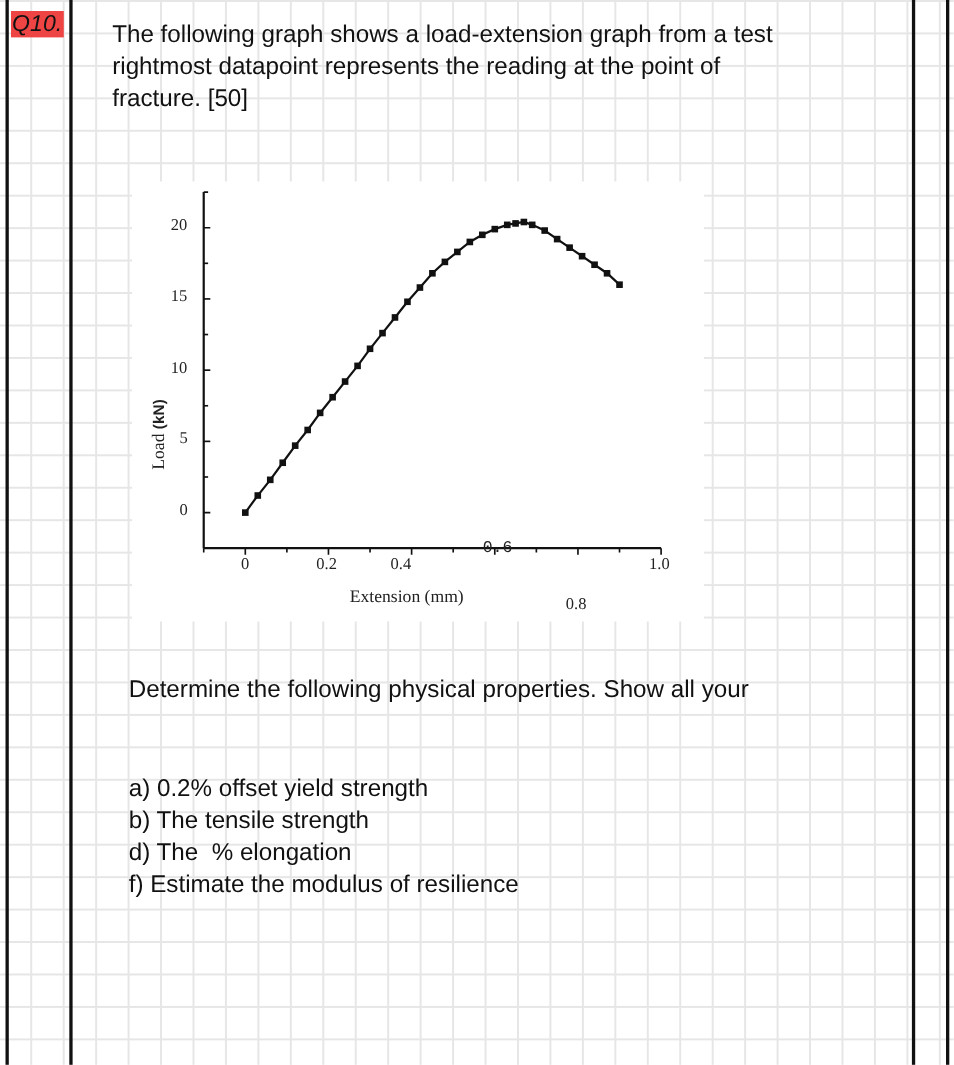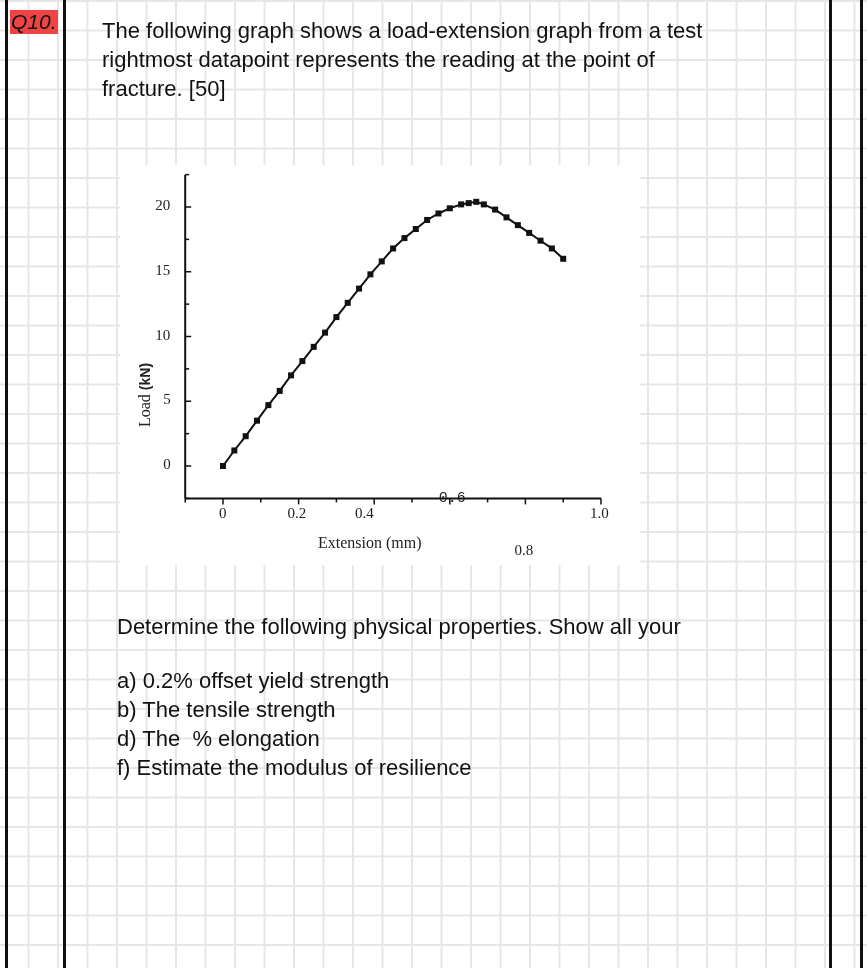--- a/index.html
+++ b/index.html
@@ -18,21 +18,21 @@
   .qnum { position: absolute; left: 10px; top: 10px; font-size: 21px; color: #111; background: #ef4444; padding: 0 1px; font-style: italic; }
   .text-block { position: absolute; font-size: 22px; line-height: 29px; color: #111; }
   .text-block p { margin: 0; }
   .chart { position: absolute; left: 120px; top: 165px; width: 520px; height: 400px; background: #fff; }
   .chart svg { position: absolute; left: 0; top: 0; }
   .tick-label { position: absolute; font-family: "Liberation Serif", serif; font-size: 15px; color: #222; }
   .ylab { position: absolute; font-family: "Liberation Serif", serif; font-size: 16px; color: #222;
           transform: rotate(-90deg); transform-origin: left top; white-space: nowrap; }
   .ylab b { font-family: "Liberation Sans", sans-serif; font-weight: bold; font-size: 14px; }
   .xlab { position: absolute; font-family: Liberation Serif, serif; font-size: 16px; color: #222; white-space: nowrap; }
-  .items { position: absolute; left: 117px; top: 666px; font-size: 22px; line-height: 29px; color: #111; }
+  .items { position: absolute; left: 117px; top: 702px; font-size: 22px; line-height: 29px; color: #111; }
   .items div { white-space: pre; }
 </style>
 </head>
 <body>
 
 <div class="vline" style="left:5px;"></div>
 <div class="vline" style="left:63px;"></div>
 <div class="vline" style="left:829px;"></div>
 <div class="vline" style="left:860px;"></div>
 

